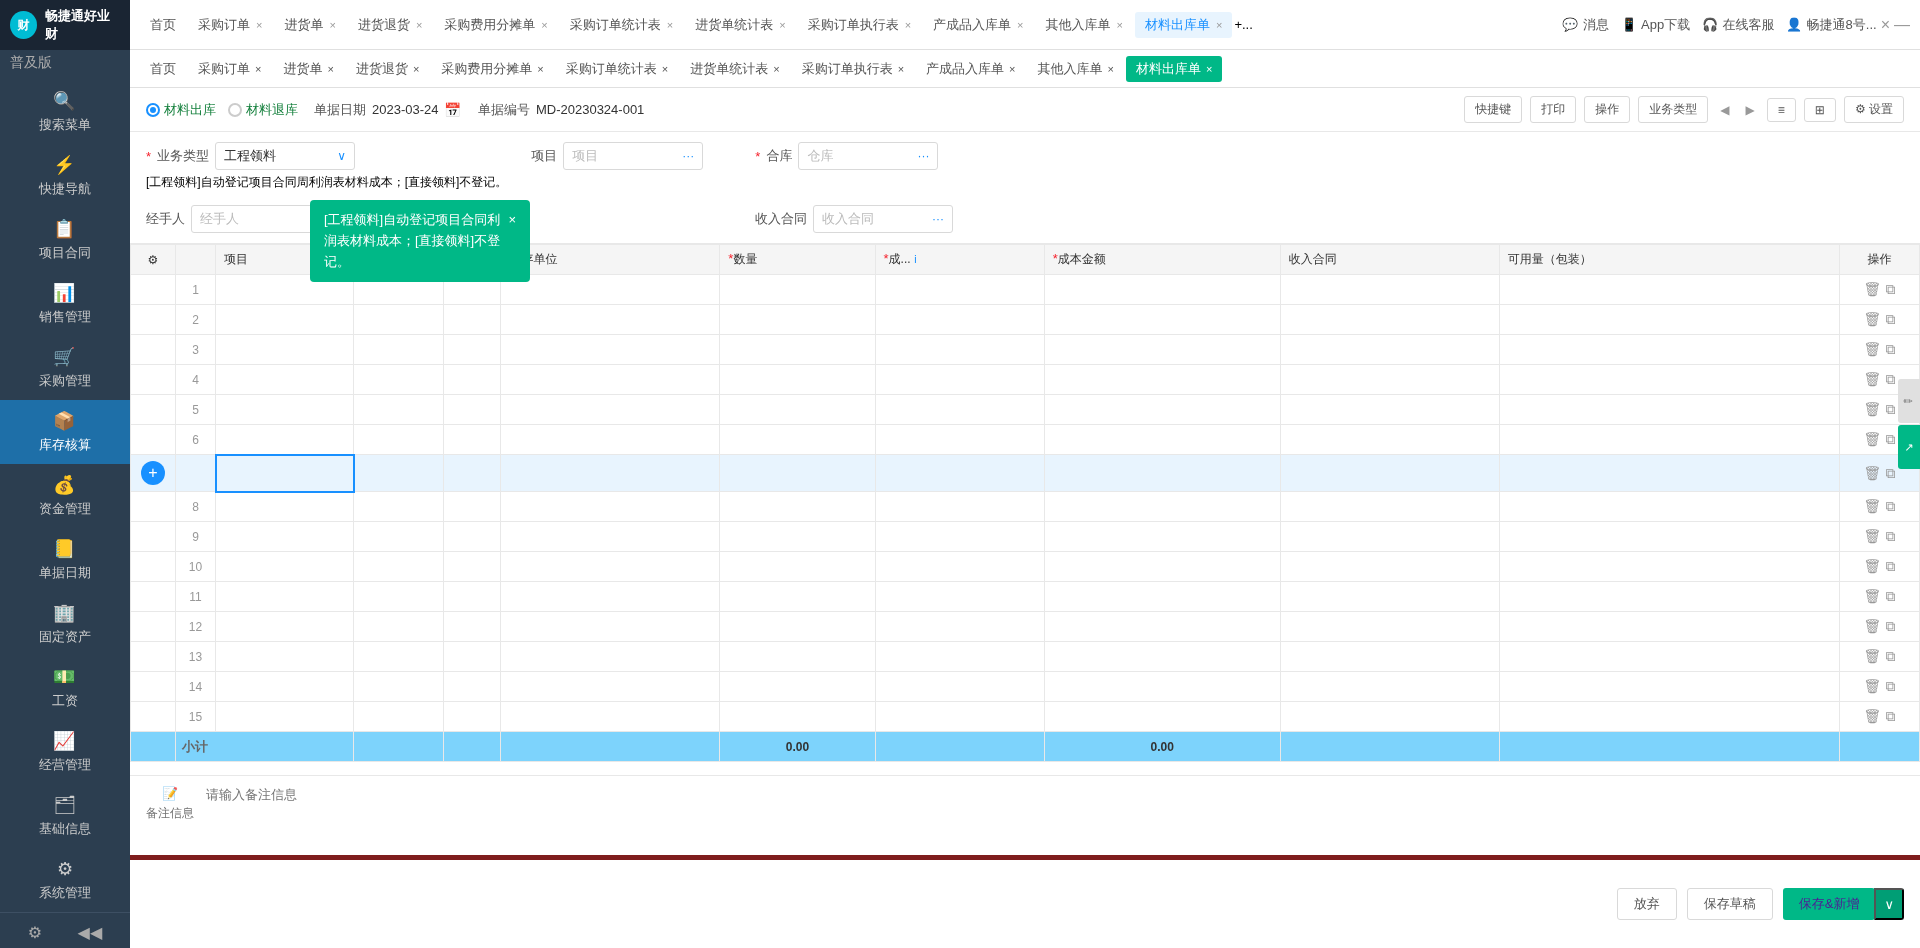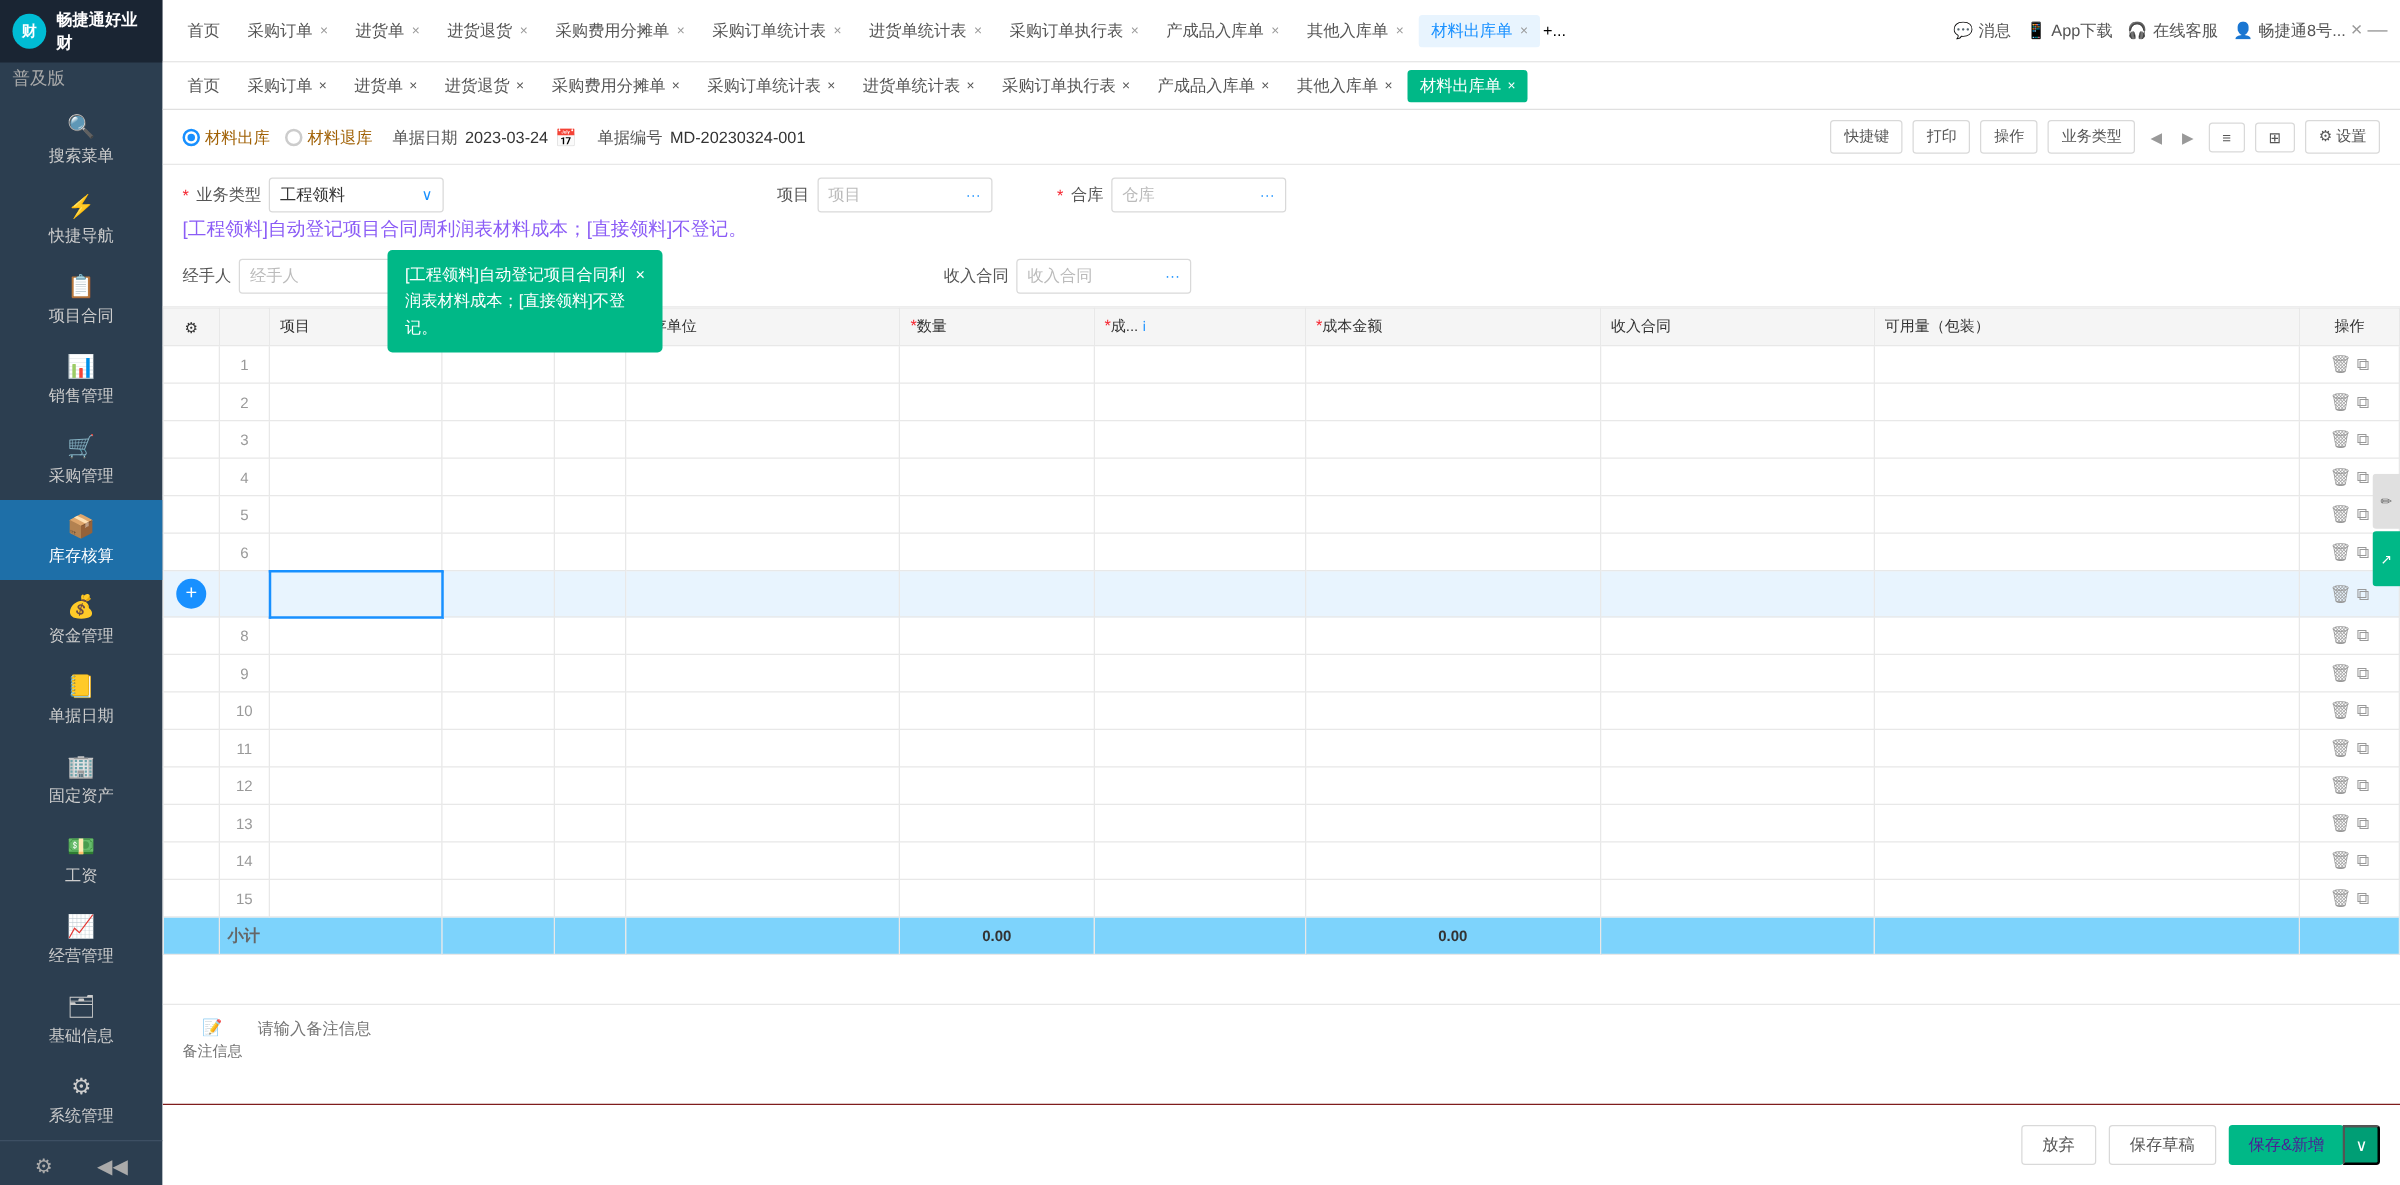--- a/index.html
+++ b/index.html
@@ -35,42 +35,42 @@
     .secondbar-tab { padding: 4px 10px; font-size: 13px; color: #555; cursor: pointer; white-space: nowrap; border-radius: 3px; display: flex; align-items: center; gap: 3px; }
     .secondbar-tab.active { background: #00b887; color: #fff; border-radius: 3px; }
     .secondbar-tab .close-x { font-size: 11px; margin-left: 2px; }
 
     
     .content { flex: 1; display: flex; flex-direction: column; overflow: hidden; background: #fff; margin: 0; }
 
     
     .form-header { padding: 8px 16px; border-bottom: 1px solid #e8e8e8; display: flex; align-items: center; gap: 16px; flex-shrink: 0; }
     .radio-group { display: flex; gap: 12px; align-items: center; }
-    .radio-item { display: flex; align-items: center; gap: 4px; cursor: pointer; color: #a16207; }
+    .radio-item { display: flex; align-items: center; gap: 4px; cursor: pointer; color: #15803d; }
     .radio-dot { width: 14px; height: 14px; border-radius: 50%; border: 2px solid #ccc; display: flex; align-items: center; justify-content: center; }
     .radio-dot.active { border-color: #1890ff; }
     .radio-dot.active::after { content: ''; width: 6px; height: 6px; border-radius: 50%; background: #1890ff; display: block; }
     .form-field { display: flex; align-items: center; gap: 6px; }
     .form-label { color: #555; white-space: nowrap; }
     .form-value { color: #333; font-weight: 500; }
     .form-icon { color: #1890ff; cursor: pointer; font-size: 14px; }
     .header-actions { margin-left: auto; display: flex; gap: 8px; align-items: center; }
     .header-btn { padding: 4px 10px; border: 1px solid #d9d9d9; border-radius: 3px; cursor: pointer; color: #555; background: #fff; font-size: 12px; display: flex; align-items: center; gap: 4px; }
     .settings-btn { padding: 4px 10px; border: 1px solid #d9d9d9; border-radius: 3px; cursor: pointer; color: #555; background: #fff; font-size: 12px; display: flex; align-items: center; gap: 4px; }
 
     
     .form-fields { padding: 10px 16px; border-bottom: 1px solid #e8e8e8; display: flex; flex-wrap: wrap; gap: 12px 24px; flex-shrink: 0; }
     .field-group { display: flex; align-items: flex-start; flex-direction: column; gap: 2px; min-width: 200px; }
     .field-row { display: flex; align-items: center; gap: 6px; }
     .field-required { color: #f5222d; }
     .field-input { border: 1px solid #d9d9d9; border-radius: 3px; padding: 4px 8px; min-width: 140px; color: #333; cursor: pointer; display: flex; align-items: center; justify-content: space-between; gap: 20px; background: #fff; }
     .field-input.filled { border-color: #d9d9d9; }
     .field-input-text { flex: 1; }
     .field-ellipsis { color: #1890ff; font-size: 12px; cursor: pointer; }
-    .error-msg { color: #8b5cf6; font-size: 15px; padding: 2px 0; }
+    .error-msg { color: #000000; font-size: 12px; padding: 2px 0; }
 
     
     .tooltip-popup { background: #00b887; color: #fff; border-radius: 4px; padding: 10px 14px; font-size: 12px; line-height: 1.6; position: absolute; z-index: 100; width: 220px; top: 200px; left: 310px; }
     .tooltip-close { float: right; cursor: pointer; margin-left: 8px; }
 
     
     .table-area { flex: 1; overflow: auto; position: relative; }
     table { width: 100%; border-collapse: collapse; }
     thead { background: #f5f5f5; position: sticky; top: 0; z-index: 5; }
     th { border: 1px solid #e8e8e8; padding: 6px 8px; text-align: left; font-weight: 500; color: #333; white-space: nowrap; font-size: 12px; }
@@ -85,21 +85,21 @@
     .col-header-required { color: #f5222d; }
     .col-info { color: #1890ff; font-size: 11px; cursor: pointer; }
 
     
     .notes-area { border-top: 1px solid #e8e8e8; padding: 10px 16px; display: flex; gap: 12px; align-items: flex-start; flex-shrink: 0; min-height: 80px; }
     .notes-icon { color: #00b887; font-size: 24px; display: flex; flex-direction: column; align-items: center; }
     .notes-label { font-size: 12px; color: #737373; margin-top: 4px; }
     .notes-input { flex: 1; border: none; outline: none; color: #999; font-size: 13px; resize: none; height: 50px; }
 
     
-    .footer { border-top: 1px solid #7f1d1d; padding: 16px 16px; display: flex; justify-content: flex-end; gap: 10px; background: #fff; flex-shrink: 0; }
+    .footer { border-top: 5px solid #7f1d1d; padding: 28px 16px; display: flex; justify-content: flex-end; gap: 10px; background: #fff; flex-shrink: 0; }
     .btn-discard { padding: 6px 16px; border: 1px solid #d9d9d9; border-radius: 3px; cursor: pointer; background: #fff; color: #555; }
     .btn-draft { padding: 6px 16px; border: 1px solid #d9d9d9; border-radius: 3px; cursor: pointer; background: #fff; color: #555; }
     .btn-save { padding: 6px 16px; border: none; border-radius: 3px; cursor: pointer; background: #00b887; color: #4c1d95; display: flex; align-items: center; gap: 4px; }
     .btn-save-arrow { background: #009e75; padding: 6px 8px; border-radius: 0 3px 3px 0; color: #fff; cursor: pointer; margin-left: -1px; }
 
     
     ::-webkit-scrollbar { width: 6px; height: 6px; }
     ::-webkit-scrollbar-track { background: #f1f1f1; }
     ::-webkit-scrollbar-thumb { background: #ccc; border-radius: 3px; }
 

